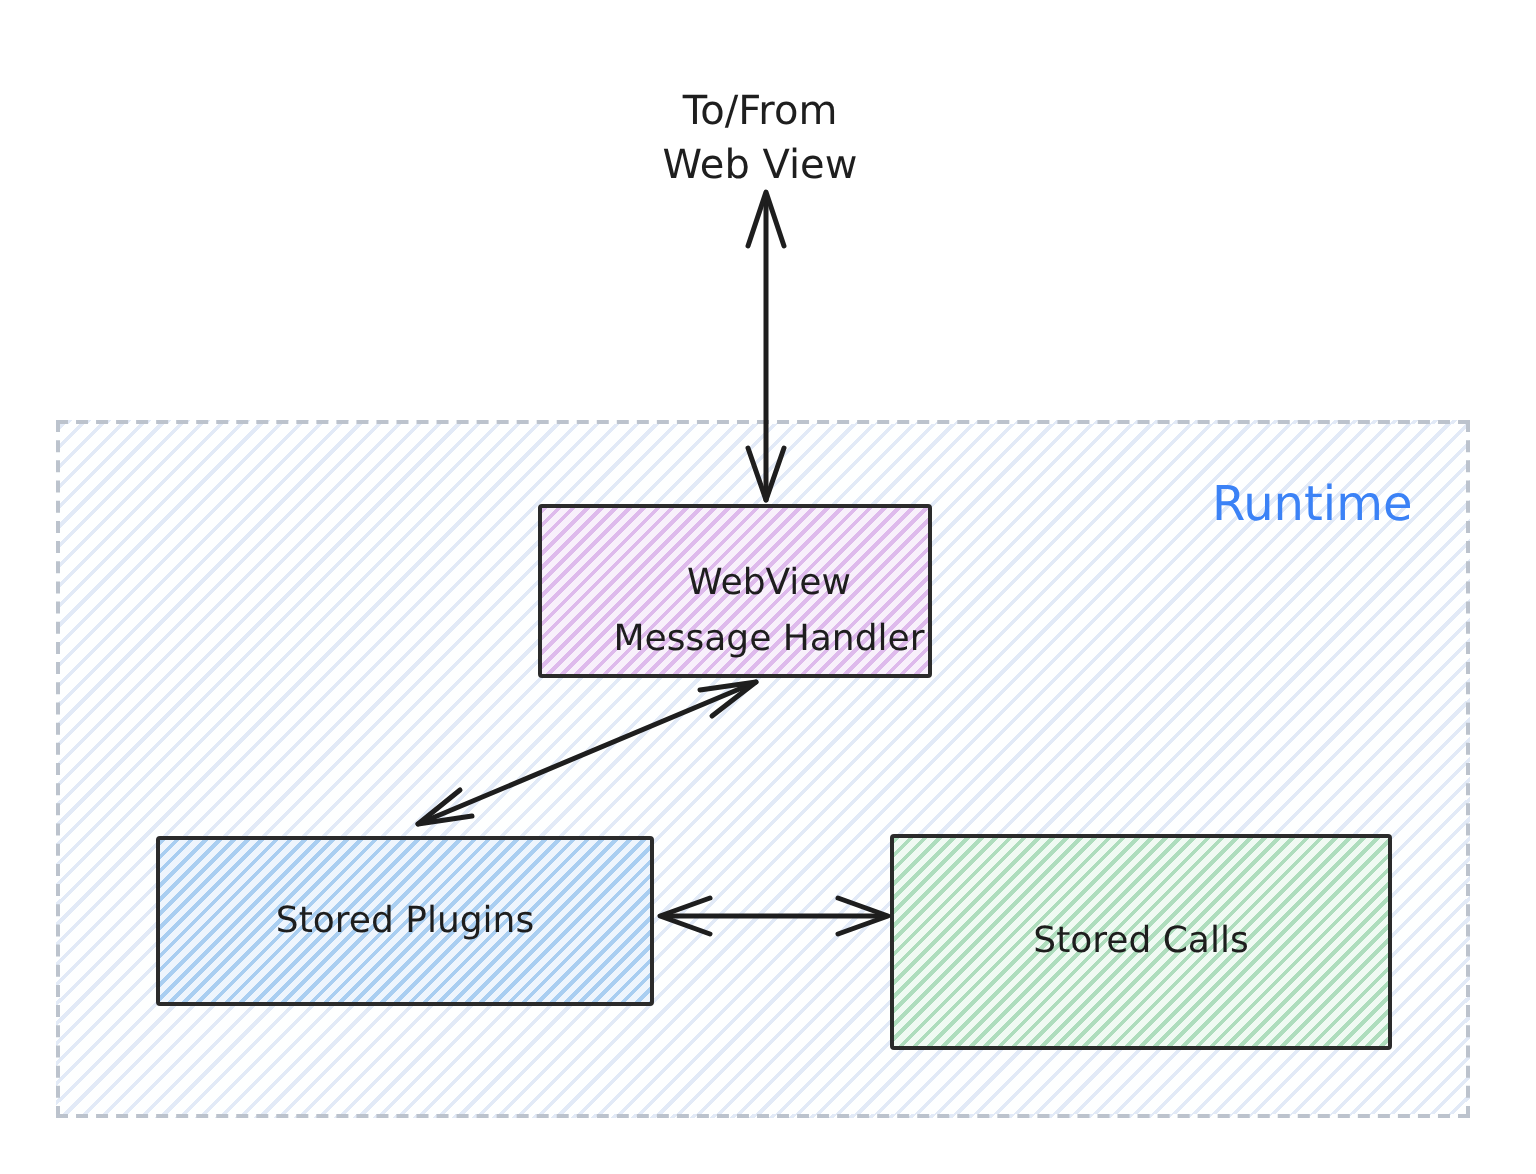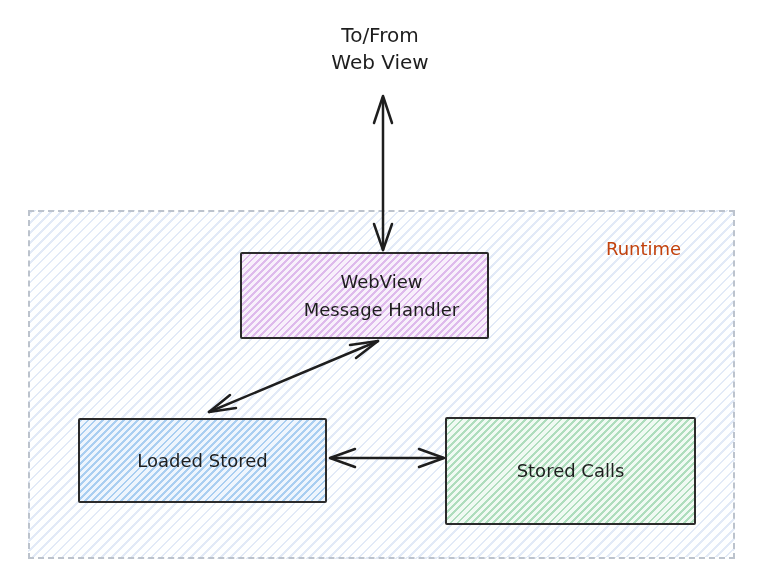--- a/index.html
+++ b/index.html
@@ -9,21 +9,21 @@
     font-family: "DejaVu Sans", "Liberation Sans", sans-serif;
   }
   #canvas {
     position: relative;
     width: 768px;
     height: 587px;
     background: #ffffff;
     overflow: hidden;
     color: #1e1e1e;
   }
-  .prelines { white-space: pre-line; }
+  .prelines { white-space: pre-line; margin-top: 20px; }
 
   
   .external-label {
     position: absolute;
     left: 300px;
     top: 22px;
     width: 160px;
     text-align: center;
     font-size: 20px;
     line-height: 27px;
@@ -42,40 +42,40 @@
     background: repeating-linear-gradient(
       135deg,
       #e2eaf7 0px, #e2eaf7 1.8px,
       #feffff 1.8px, #feffff 7px
     );
   }
   .runtime-label {
     position: absolute;
     left: 606px;
     top: 238px;
-    font-size: 18px;
-    color: #c2410c;
+    font-size: 24px;
+    color: #3b82f6;
   }
 
   
   .node {
     position: absolute;
     box-sizing: border-box;
     border: 2px solid #2b2b2b;
     border-radius: 2px;
     display: flex;
     align-items: center;
     justify-content: center;
     text-align: center;
     font-size: 18px;
     line-height: 28px;
     color: #1e1e1e;
   }
   .node-handler {
-    left: 240px; top: 252px; width: 249px; height: 87px;
+    left: 269px; top: 252px; width: 197px; height: 87px;
     background: repeating-linear-gradient(
       135deg,
       #debaec 0px, #debaec 2px,
       #f8f0fb 2px, #f8f0fb 5px
     );
     padding-left: 34px;
   }
   .node-plugins {
     left: 78px; top: 418px; width: 249px; height: 85px;
     background: repeating-linear-gradient(
@@ -113,21 +113,21 @@
   <div class="runtime-frame"></div>
 
   <div class="runtime-label">Runtime</div>
 
   <div class="node node-handler">
     <span class="prelines">WebView
 Message Handler</span>
   </div>
 
   <div class="node node-plugins">
-    <span>Loaded Stored</span>
+    <span>Stored Plugins</span>
   </div>
 
   <div class="node node-stored">
     <span>Stored Calls</span>
   </div>
 
   <svg class="arrows" viewBox="0 0 768 587">
     <g fill="none" stroke="#1e1e1e" stroke-width="2.5" stroke-linecap="round" stroke-linejoin="round">
       <line x1="383" y1="98" x2="383" y2="250"></line>
       <polyline points="374,123 383,96 392,123"></polyline>

